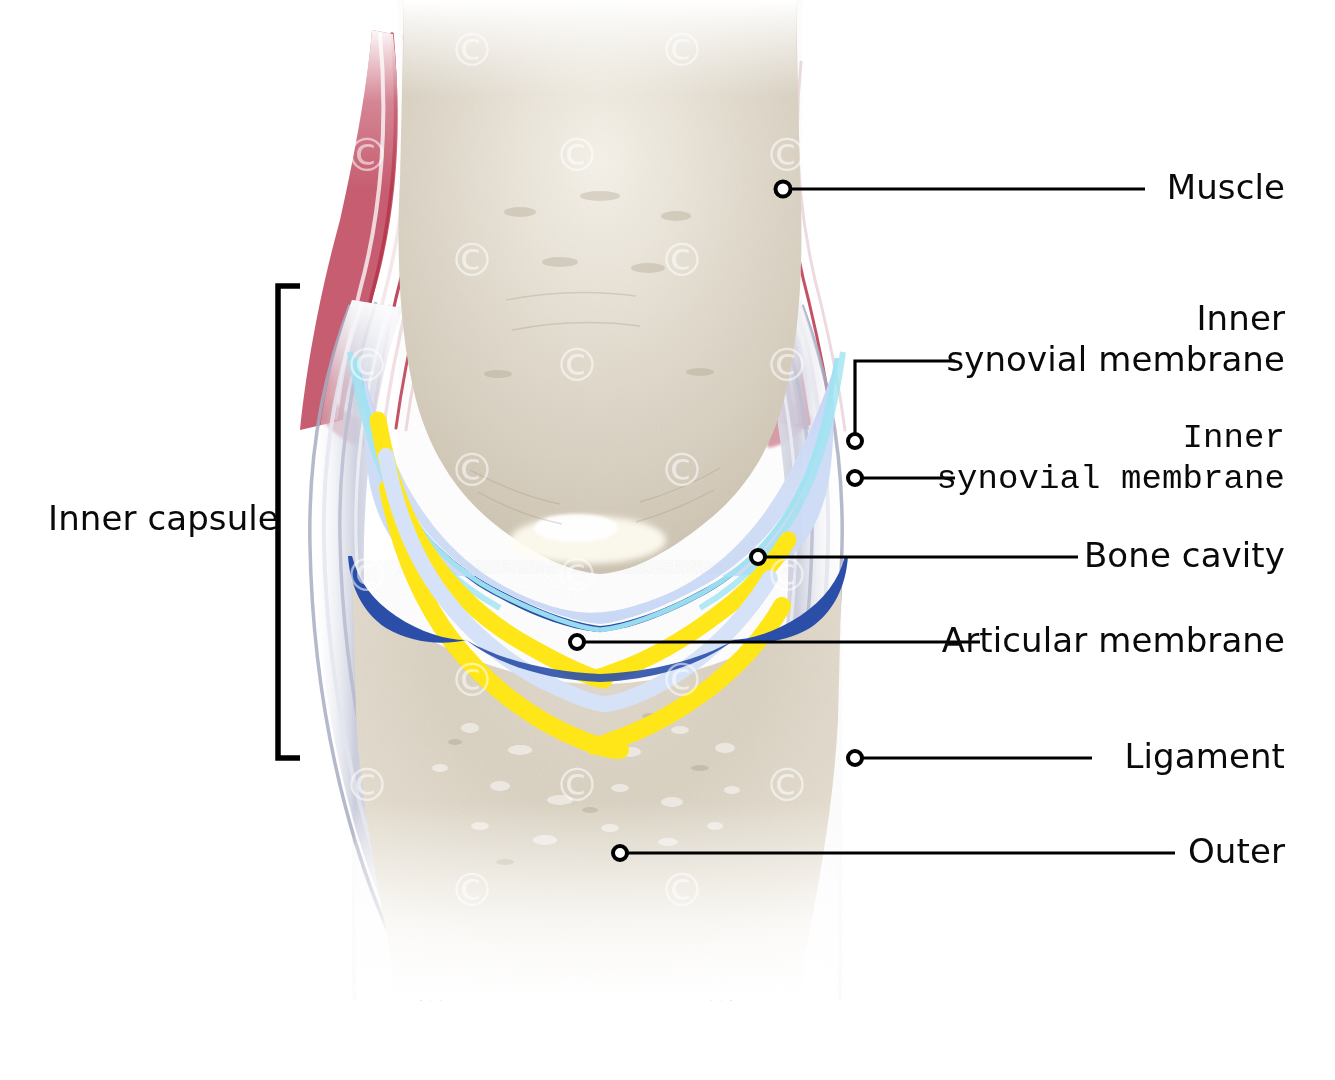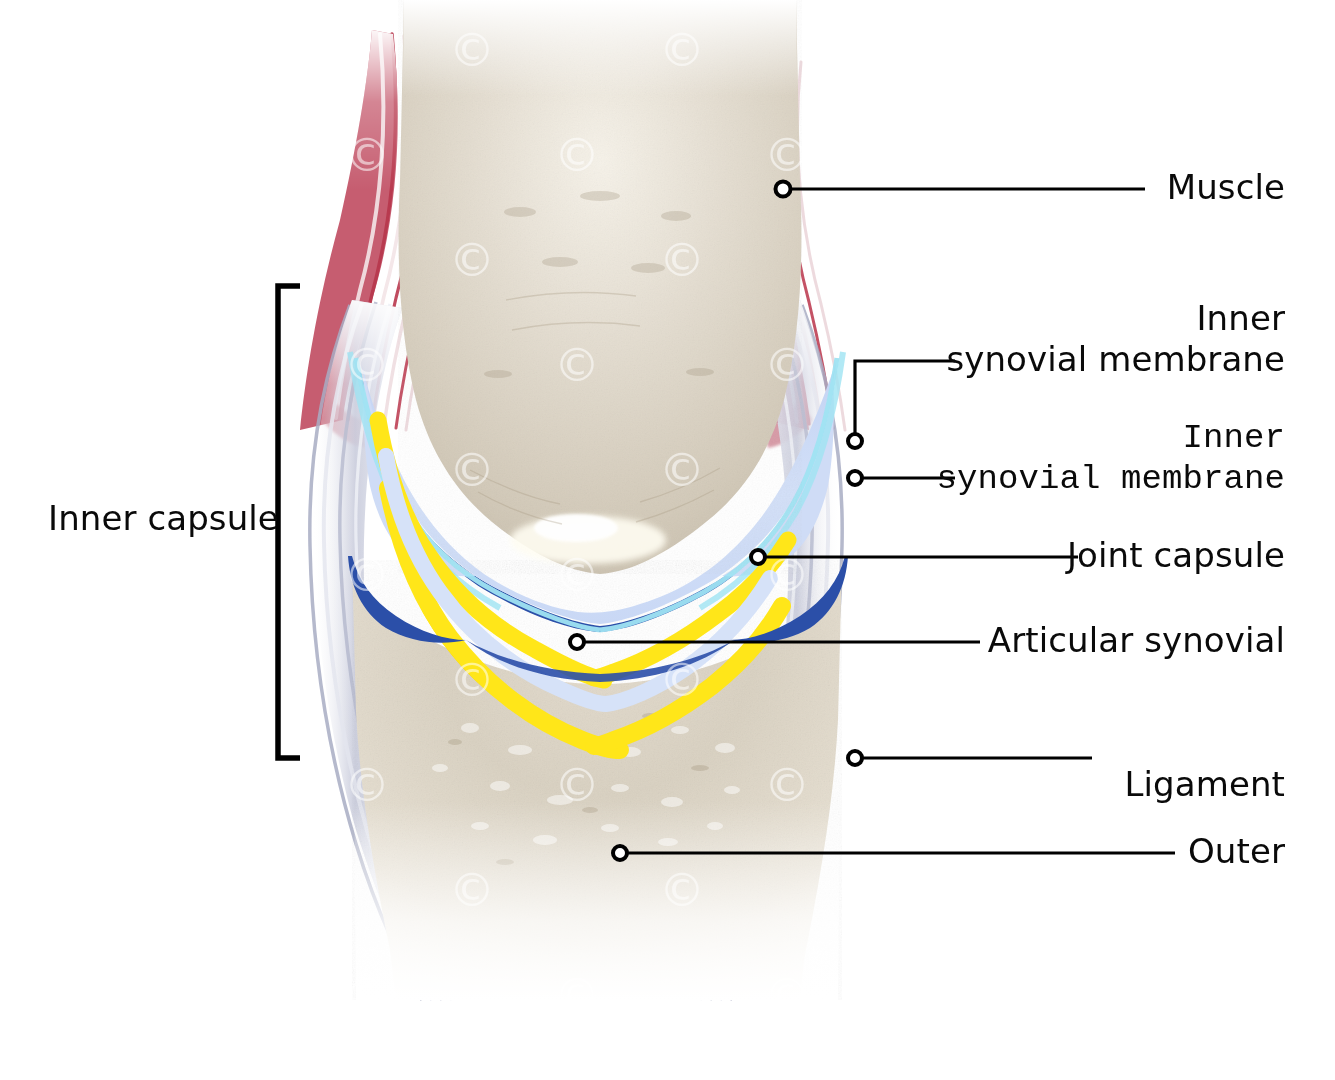--- a/index.html
+++ b/index.html
@@ -393,23 +393,23 @@
   </svg>
 
   <div class="callout-label" style="right:50px; top:167px;">Muscle</div>
 
   <div class="callout-label" style="right:50px; top:298px;">Inner
 synovial membrane</div>
 
   <div class="callout-label" style="right:50px; top:418px;font-family:Liberation Mono, monospace;">Inner
 synovial membrane</div>
 
-  <div class="callout-label" style="right:50px; top:535px;">Joint capsule</div>
-
-  <div class="callout-label" style="right:50px; top:620px;">Articular synovial</div>
-
-  <div class="callout-label" style="right:50px; top:736px;margin-top:28px;">Ligament</div>
+  <div class="callout-label" style="right:50px; top:535px;">Bone cavity</div>
+
+  <div class="callout-label" style="right:50px; top:620px;">Articular membrane</div>
+
+  <div class="callout-label" style="right:50px; top:736px;">Ligament</div>
 
   <div class="callout-label" style="right:50px; top:831px;">Outer</div>
 
   <div class="callout-label left-side" style="left:48px; top:498px;">Inner capsule</div>
 
 </div>
 
 </body></html>

